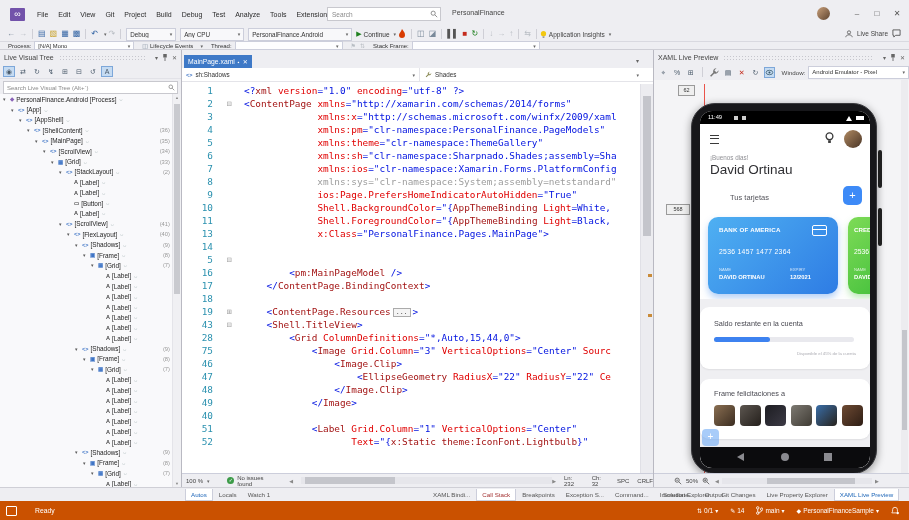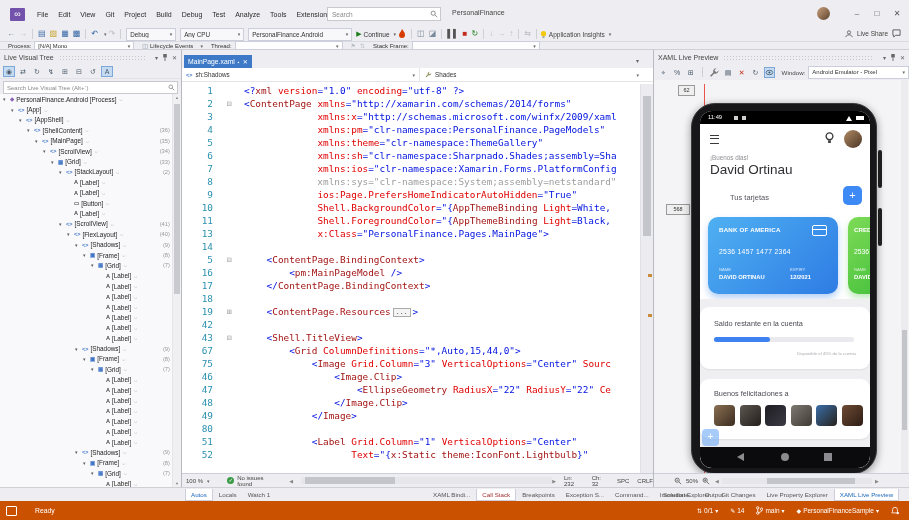--- a/index.html
+++ b/index.html
@@ -664,21 +664,20 @@
         <span class="ct"><span class="tk-p">             </span><span class="tk-a">x:Class</span><span class="tk-d">=</span><span class="tk-v">"PersonalFinance.Pages.MainPage"</span><span class="tk-d">&gt;</span></span>
       </div>
       <div class="code-line">
         <span class="ln">14</span>
         <span class="fm"></span>
         <span class="ct"></span>
       </div>
       <div class="code-line">
         <span class="ln">5</span>
         <span class="fm">⊟</span>
-        <span class="ct"><span class="tk-p">    </span><span class="tk-d">&lt;</span><span class="tk-t">ContentPage.BindingContext</span><span class="tk-d">&gt;</span></span>
       </div>
       <div class="code-line">
         <span class="ln">16</span>
         <span class="fm"></span>
         <span class="ct"><span class="tk-p">        </span><span class="tk-d">&lt;</span><span class="tk-t">pm:MainPageModel</span><span class="tk-p"> </span><span class="tk-d">/&gt;</span></span>
       </div>
       <div class="code-line">
         <span class="ln">17</span>
         <span class="fm"></span>
         <span class="ct"><span class="tk-p">    </span><span class="tk-d">&lt;/</span><span class="tk-t">ContentPage.BindingContext</span><span class="tk-d">&gt;</span></span>
@@ -687,31 +686,26 @@
         <span class="ln">18</span>
         <span class="fm"></span>
         <span class="ct"></span>
       </div>
       <div class="code-line">
         <span class="ln">19</span>
         <span class="fm">⊞</span>
         <span class="ct"><span class="tk-p">    </span><span class="tk-d">&lt;</span><span class="tk-t">ContentPage.Resources</span><span class="tk-fold">...</span><span class="tk-d">&gt;</span></span>
       </div>
       <div class="code-line">
-        <span class="ln">42</span>
-        <span class="fm"></span>
-        <span class="ct"></span>
-      </div>
-      <div class="code-line">
         <span class="ln">43</span>
         <span class="fm">⊟</span>
         <span class="ct"><span class="tk-p">    </span><span class="tk-d">&lt;</span><span class="tk-t">Shell.TitleView</span><span class="tk-d">&gt;</span></span>
       </div>
       <div class="code-line">
-        <span class="ln">67</span>
+        <span class="ln">28</span>
         <span class="fm"></span>
         <span class="ct"><span class="tk-p">        </span><span class="tk-d">&lt;</span><span class="tk-t">Grid</span><span class="tk-p"> </span><span class="tk-a">ColumnDefinitions</span><span class="tk-d">=</span><span class="tk-v">"*,Auto,15,44,0"</span><span class="tk-d">&gt;</span></span>
       </div>
       <div class="code-line">
         <span class="ln">75</span>
         <span class="fm"></span>
         <span class="ct"><span class="tk-p">            </span><span class="tk-d">&lt;</span><span class="tk-t">Image</span><span class="tk-p"> </span><span class="tk-a">Grid.Column</span><span class="tk-d">=</span><span class="tk-v">"3"</span><span class="tk-p"> </span><span class="tk-a">VerticalOptions</span><span class="tk-d">=</span><span class="tk-v">"Center"</span><span class="tk-p"> </span><span class="tk-a">Sourc</span></span>
       </div>
       <div class="code-line">
         <span class="ln">46</span>
@@ -727,21 +721,21 @@
         <span class="ln">48</span>
         <span class="fm"></span>
         <span class="ct"><span class="tk-p">                </span><span class="tk-d">&lt;/</span><span class="tk-t">Image.Clip</span><span class="tk-d">&gt;</span></span>
       </div>
       <div class="code-line">
         <span class="ln">49</span>
         <span class="fm"></span>
         <span class="ct"><span class="tk-p">            </span><span class="tk-d">&lt;/</span><span class="tk-t">Image</span><span class="tk-d">&gt;</span></span>
       </div>
       <div class="code-line">
-        <span class="ln">80</span>
+        <span class="ln">40</span>
         <span class="fm"></span>
         <span class="ct"></span>
       </div>
       <div class="code-line">
         <span class="ln">51</span>
         <span class="fm"></span>
         <span class="ct"><span class="tk-p">            </span><span class="tk-d">&lt;</span><span class="tk-t">Label</span><span class="tk-p"> </span><span class="tk-a">Grid.Column</span><span class="tk-d">=</span><span class="tk-v">"1"</span><span class="tk-p"> </span><span class="tk-a">VerticalOptions</span><span class="tk-d">=</span><span class="tk-v">"Center"</span></span>
       </div>
       <div class="code-line">
         <span class="ln">52</span>
@@ -853,21 +847,21 @@
 
         <div id="grayband"></div>
         <div id="saldo">
           <div class="st">Saldo restante en la cuenta</div>
           <div class="track">
               <div class="fill" id="saldo-fill" style="width: 40%;"></div>
             </div>
           <div class="note">Disponible el 45% de la cuenta</div>
         </div>
         <div id="enviar">
-          <div class="st">Buenos felicitaciones a</div>
+          <div class="st">Frame felicitaciones a</div>
           <div id="avrow">
               <div class="pav" style="background: linear-gradient(135deg, rgb(138, 111, 82), rgb(58, 44, 32));"></div>
               <div class="pav" style="background: linear-gradient(135deg, rgb(92, 86, 80), rgb(36, 31, 27));"></div>
               <div class="pav" style="background: linear-gradient(135deg, rgb(29, 29, 34), rgb(60, 58, 69));"></div>
               <div class="pav" style="background: linear-gradient(135deg, rgb(125, 122, 114), rgb(63, 59, 52));"></div>
               <div class="pav" style="background: linear-gradient(135deg, rgb(58, 110, 168), rgb(39, 34, 28));"></div>
               <div class="pav" style="background: linear-gradient(135deg, rgb(110, 74, 51), rgb(45, 29, 20));"></div>
             </div>
         </div>
         <div id="ghostplus">+</div>

